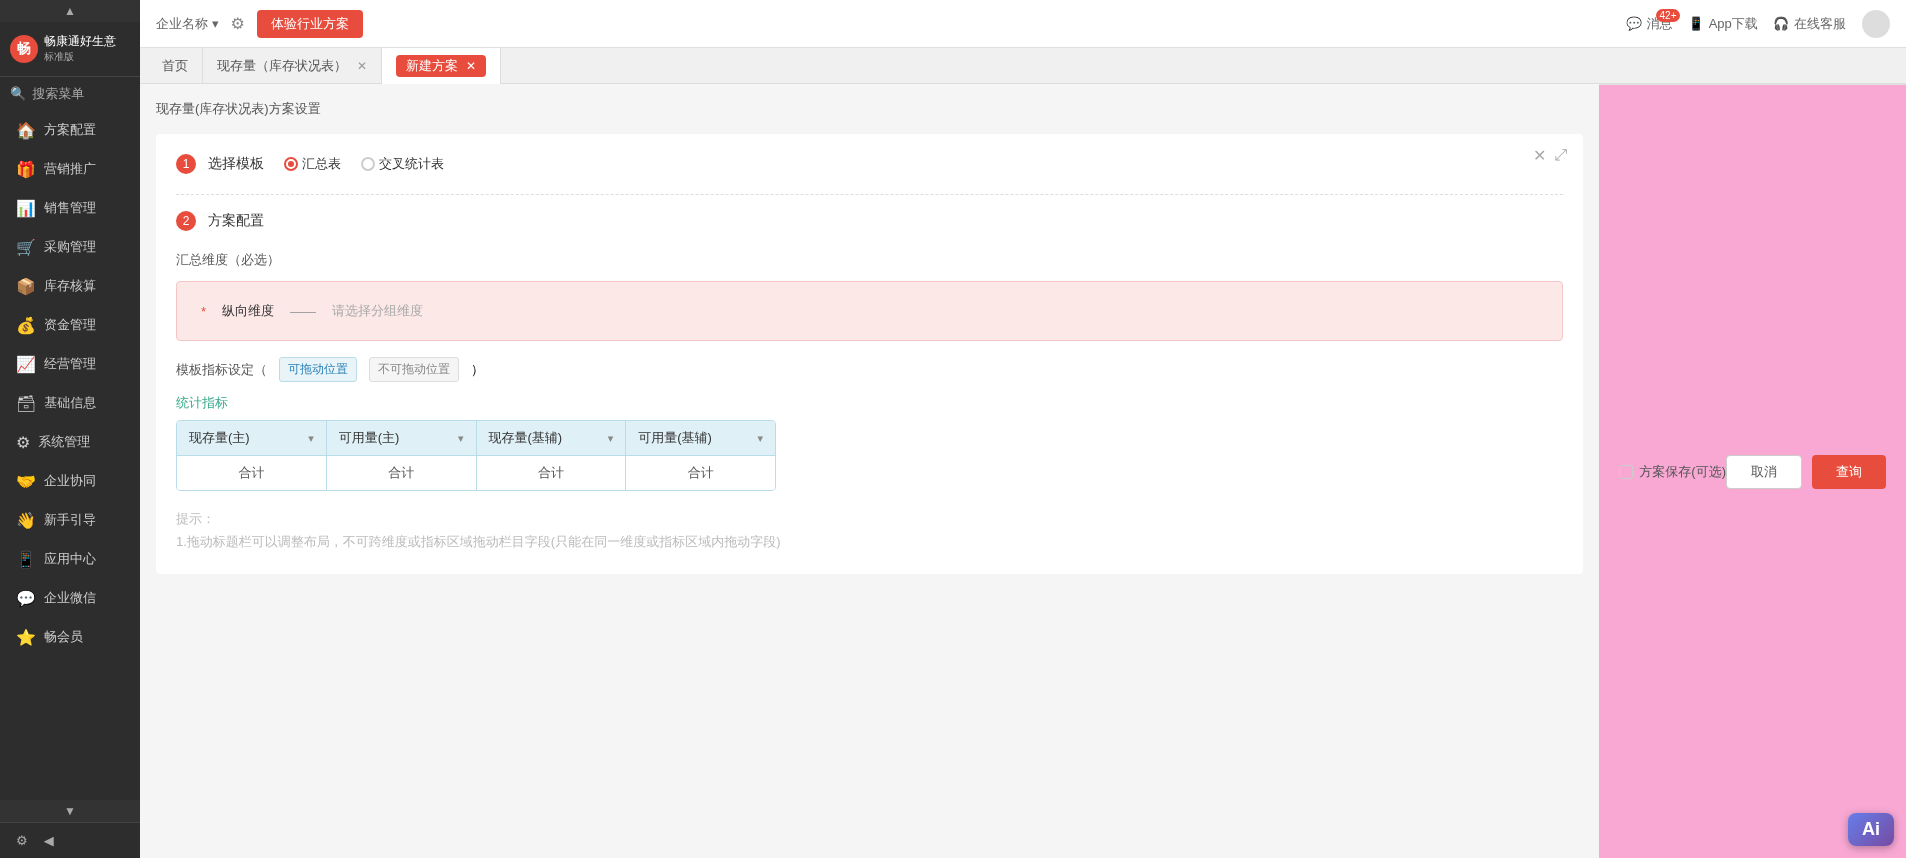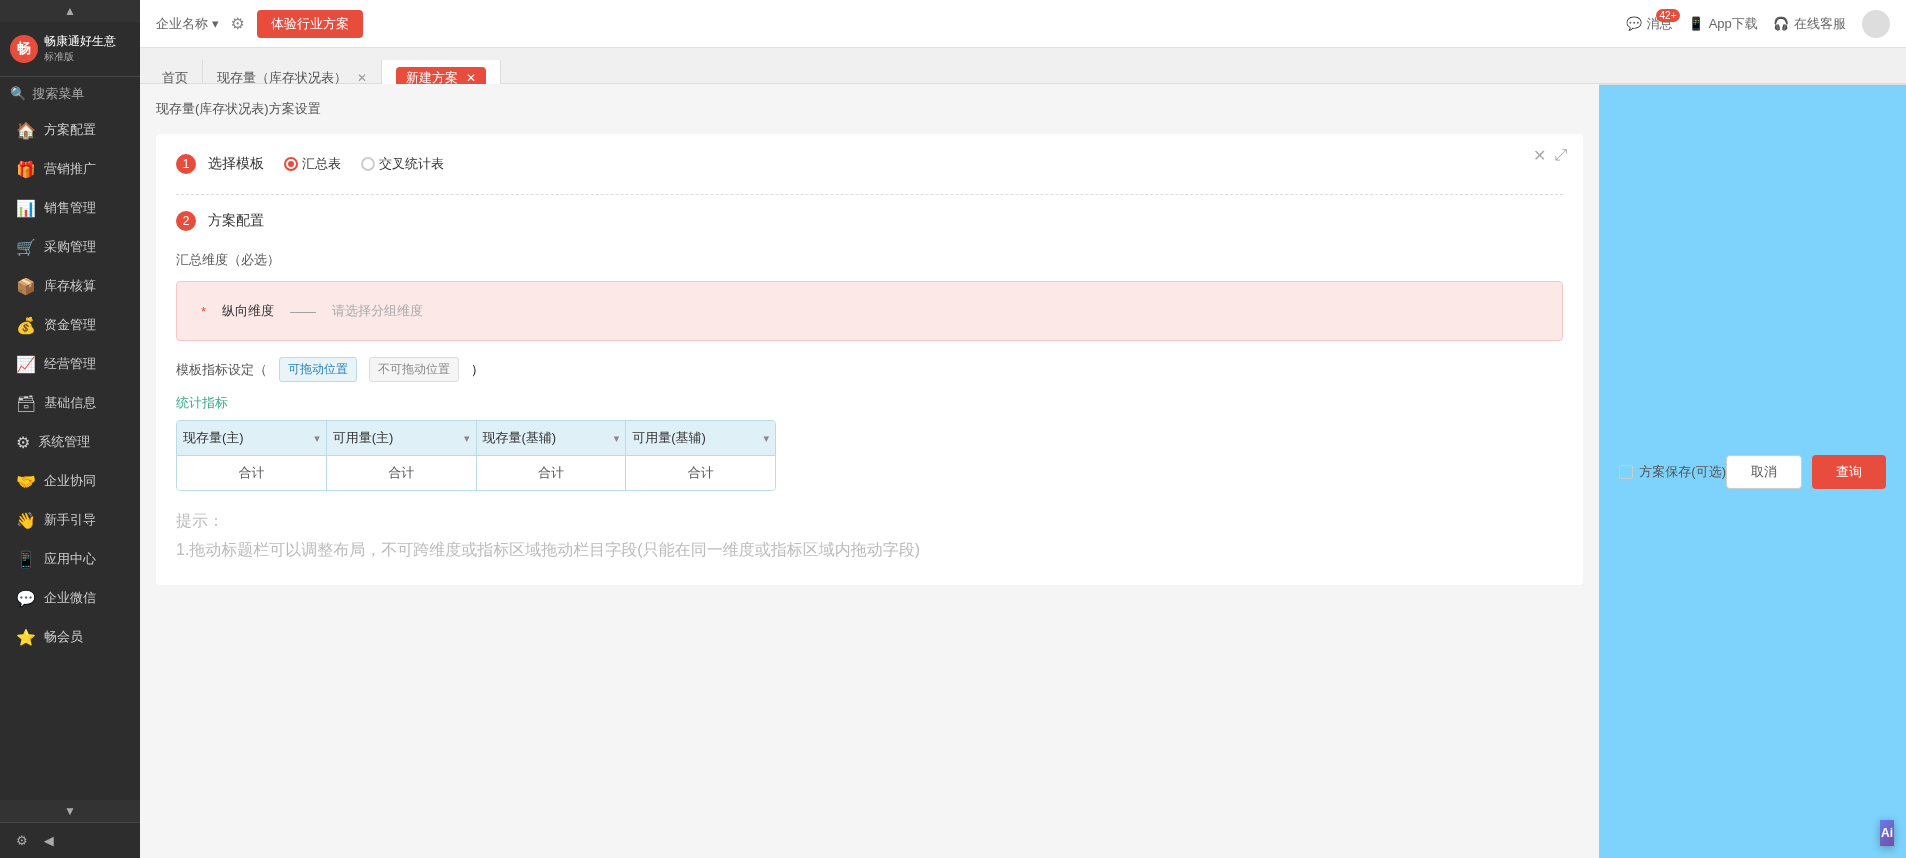--- a/index.html
+++ b/index.html
@@ -78,21 +78,21 @@
       background: #e74c3c; color: #fff;
       font-size: 10px; padding: 1px 4px; border-radius: 8px;
       position: absolute; top: -6px; right: -8px;
     }
     .top-bar-avatar { width: 28px; height: 28px; background: #ddd; border-radius: 50%; }
 
     
     .tabs-bar {
       background: #f0f0f0;
       display: flex; align-items: flex-start;
-      padding: 12px 8px;
+      padding: 0 8px;
       border-bottom: 1px solid #ddd;
       height: 36px;
     }
     .tab {
       display: flex; align-items: center; gap: 6px;
       padding: 0 14px; height: 36px;
       font-size: 13px; cursor: pointer; color: #555;
       border-right: 1px solid #ddd;
       position: relative;
     }
@@ -182,21 +182,21 @@
       overflow: hidden;
       width: 600px;
       margin-bottom: 12px;
     }
     .indicator-table-header {
       display: flex;
       background: #e0f0f7;
     }
     .indicator-col {
       flex: 1;
-      padding: 8px 6px;
+      padding: 8px 12px;
       display: flex; align-items: center; justify-content: space-between;
       border-right: 1px solid #b8dde8;
       font-size: 13px; color: #333;
     }
     .indicator-col:last-child { border-right: none; }
     .indicator-col-chevron { color: #888; font-size: 11px; }
     .indicator-table-body {
       display: flex;
       background: #fff;
       border-top: 1px solid #b8dde8;
@@ -204,26 +204,26 @@
     .indicator-cell {
       flex: 1;
       padding: 8px 12px;
       text-align: center;
       border-right: 1px solid #b8dde8;
       font-size: 13px; color: #555;
     }
     .indicator-cell:last-child { border-right: none; }
 
     
-    .tips-section { margin-top: 16px; color: #bbb; font-size: 16px; line-height: 1.8; }
+    .tips-section { margin-top: 16px; color: #bbb; font-size: 13px; line-height: 1.8; }
     .tips-section .tip-title { color: #bbb; }
 
     
     .bottom-bar {
-      background: #7dd3fc;
+      background: #f9a8d4;
       border-top: 1px solid #e0e0e0;
       padding: 12px 20px;
       display: flex; align-items: center; justify-content: space-between;
     }
     .bottom-left { display: flex; align-items: center; gap: 8px; }
     .save-checkbox { display: flex; align-items: center; gap: 6px; cursor: pointer; font-size: 13px; color: #555; }
     .checkbox-box { width: 14px; height: 14px; border: 1px solid #ccc; border-radius: 2px; }
     .bottom-right { display: flex; gap: 10px; }
     .btn-cancel {
       padding: 7px 24px; border: 1px solid #ccc; background: #fff;
@@ -237,22 +237,22 @@
     
     .card-top-icons {
       position: absolute; top: 12px; right: 16px;
       display: flex; gap: 8px; color: #aaa; cursor: pointer; font-size: 16px;
     }
 
     
     .ai-badge {
       position: fixed; bottom: 12px; right: 12px;
       background: linear-gradient(135deg, #667eea, #764ba2);
-      color: #fff; border-radius: 0; padding: 6px 1px;
-      font-size: 12px; font-weight: bold; cursor: pointer;
+      color: #fff; border-radius: 8px; padding: 6px 14px;
+      font-size: 18px; font-weight: bold; cursor: pointer;
       box-shadow: 0 2px 8px rgba(0,0,0,0.3);
     }
   </style>
 </head>
 <body>
 
 <div class="sidebar">
   <div class="sidebar-scroll-btn">▲</div>
   <div class="sidebar-logo">
     <div class="sidebar-logo-icon">畅</div>

